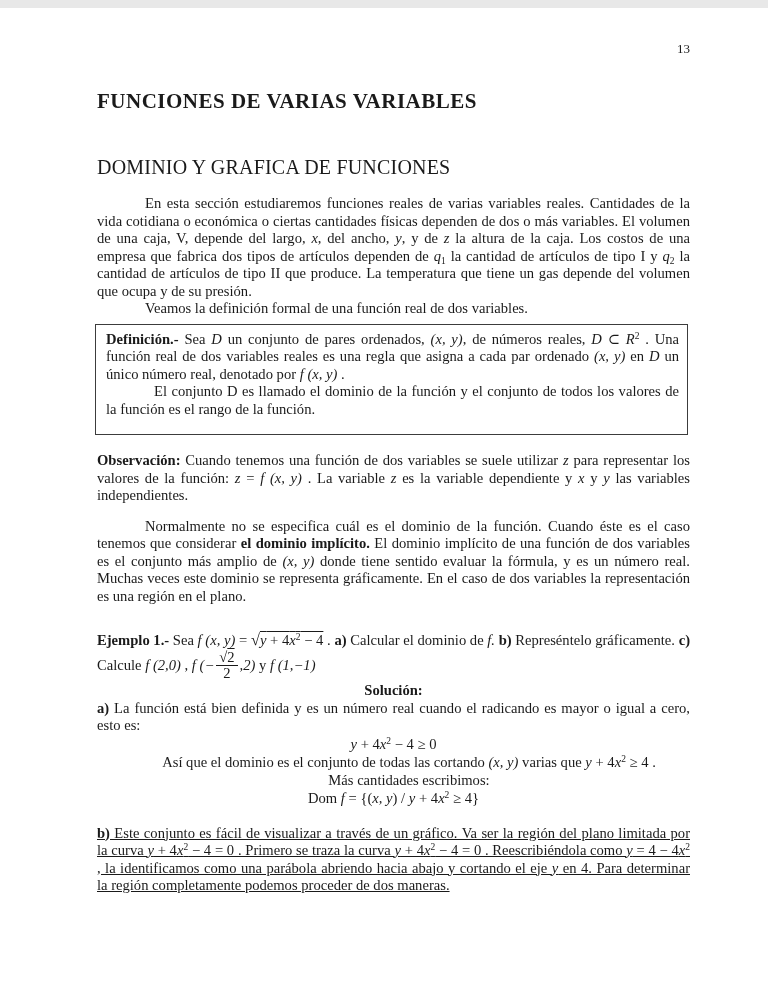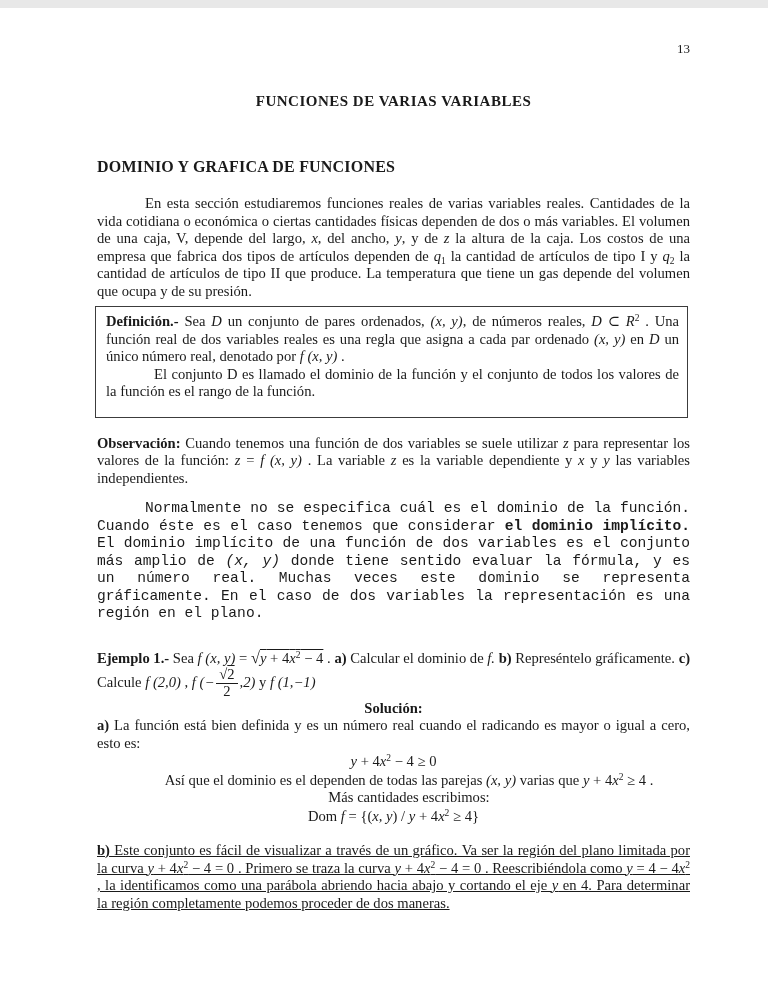--- a/index.html
+++ b/index.html
@@ -9,26 +9,26 @@
     font-family:"Liberation Serif","DejaVu Serif",serif;
     font-size:14.6px;line-height:17.5px;color:#1a1a1a;
     overflow:hidden;position:relative;
   }
   p{margin:0;text-align:center;}
   .just{text-align:justify;}
   .center{}
   .indent{text-indent:48px;}
   .ind31{text-indent:31px;}
   .page-number{text-align:right;font-size:13px;line-height:15px;}
-  .doc-title{margin:33px 0 0;text-align:center;font-size:15px;line-height:24px;font-weight:bold;letter-spacing:0.5px;}
-  .section-heading{margin:44px 0 0;font-size:16px;line-height:20px;font-weight:bold;letter-spacing:0.2px;}
+  .doc-title{margin:33px 0 0;font-size:21px;line-height:24px;font-weight:bold;letter-spacing:0.5px;}
+  .section-heading{margin:44px 0 0;font-size:20px;line-height:20px;font-weight:normal;letter-spacing:0.2px;}
   .intro{margin-top:18px;}
   .def-box{margin:6px 2px 0 -2px;border:1.5px solid #3c3c3c;padding:6px 8px 16px 10px;}
   .obs{margin-top:17px;}
-  .norm{margin-top:13px;font-family:Liberation Mono, monospace;}
+  .norm{margin-top:13px;}
   .example{margin-top:26px;}
   .solb{margin-top:17px;text-decoration:underline;}
   .eqline{margin:1px 0;}
   
   .i{font-style:italic;}
   .b{font-weight:bold;}
   .sup{font-size:9.5px;vertical-align:5px;line-height:0;}
   .sub{font-size:9.5px;vertical-align:-3px;line-height:0;}
   .ov{text-decoration:overline;}
   .rad{font-size:1.12em;}
@@ -42,39 +42,40 @@
 <div class="page">
 
   <div class="page-number">13</div>
 
   <h1 class="doc-title">FUNCIONES DE VARIAS VARIABLES</h1>
 
   <h2 class="section-heading">DOMINIO Y GRAFICA DE FUNCIONES</h2>
 
   <p class="intro just indent"><span>En esta sección estudiaremos funciones reales de varias variables reales. Cantidades de la vida cotidiana o económica o  ciertas cantidades físicas  dependen de  dos  o más variables. El volumen de una caja, V, depende del largo, </span><span class="i">x</span><span>, del ancho, </span><span class="i">y</span><span>, y de </span><span class="i">z</span><span> la altura de la caja. Los costos de una empresa que fabrica dos tipos de artículos dependen de </span><span class="i">q</span><span class="sub">1</span><span> la cantidad de artículos de tipo I y </span><span class="i">q</span><span class="sub">2</span><span> la cantidad de artículos de tipo II que produce. La temperatura que tiene un gas depende del volumen que ocupa y de su presión.</span></p>
 
+  <p class="just indent"><span>Veamos la definición formal de una función real de dos variables.</span></p>
 
   <div class="def-box">
     <p class="just"><span class="b">Definición.-</span><span> Sea </span><span class="i">D</span><span> un conjunto de pares ordenados, </span><span class="i">(x, y)</span><span>, de números reales, </span><span class="i">D</span><span> ⊂ </span><span class="i">R</span><span class="sup">2</span><span> . Una función real de dos variables reales es una regla que asigna a cada par  ordenado  </span><span class="i">(x, y)</span><span> en </span><span class="i">D</span><span> un único número real, denotado por </span><span class="i">f (x, y)</span><span> .</span></p>
     <p class="just indent"><span>El conjunto D es llamado el dominio de la función y el conjunto de todos los valores de la función es el rango de la función.</span></p>
   </div>
 
   <p class="obs just"><span class="b">Observación:</span><span> Cuando tenemos una función de dos variables se suele utilizar </span><span class="i">z</span><span> para representar los valores de la función:  </span><span class="i">z</span><span> = </span><span class="i">f (x, y)</span><span> .  La variable </span><span class="i">z</span><span> es la variable dependiente y </span><span class="i">x</span><span> y </span><span class="i">y</span><span> las variables independientes.</span></p>
 
   <p class="norm just indent"><span>Normalmente no se especifica cuál es el dominio de la función. Cuando éste es el caso tenemos que considerar </span><span class="b">el dominio implícito.</span><span>  El dominio implícito de una función de dos variables  es el conjunto más amplio de </span><span class="i">(x, y)</span><span> donde tiene sentido evaluar la fórmula, y es un número real.  Muchas veces este dominio se representa gráficamente. En el caso de dos variables la representación es una región  en el plano.</span></p>
 
   <p class="example just"><span class="b">Ejemplo  1.-</span><span>  Sea   </span><span class="i">f (x, y)</span><span> = </span><span class="rad">√</span><span class="ov"><span class="i">y</span><span> + 4</span><span class="i">x</span><span class="sup">2</span><span> − 4</span></span><span> .  </span><span class="b">a)</span><span> Calcular  el  dominio  de  </span><span class="i">f.</span><span>   </span><span class="b">b)</span><span> Represéntelo gráficamente. </span><span class="b">c)</span><span> Calcule  </span><span class="i">f (2,0)</span><span> ,  </span><span class="i">f (−</span><span class="frac"><span class="num"><span>√</span><span class="ov">2</span></span><span class="den">2</span></span><span class="i">,2)</span><span>  y   </span><span class="i">f (1,−1)</span></p>
 
   <p><span class="b">Solución:</span></p>
 
   <p class="just"><span class="b">a)</span><span> La  función está bien definida y es un número real cuando el radicando es mayor o igual a cero, esto es:</span></p>
 
   <p class="center eqline"><span class="i">y</span><span> + 4</span><span class="i">x</span><span class="sup">2</span><span> − 4 ≥ 0</span></p>
 
-  <p class="ind31"><span>Así que el dominio es el dependen de todas las parejas </span><span class="i">(x, y)</span><span> varias que  </span><span class="i">y</span><span> + 4</span><span class="i">x</span><span class="sup">2</span><span> ≥ 4 .</span></p>
+  <p class="ind31"><span>Así que el dominio es el conjunto de todas las cortando </span><span class="i">(x, y)</span><span> varias que  </span><span class="i">y</span><span> + 4</span><span class="i">x</span><span class="sup">2</span><span> ≥ 4 .</span></p>
 
   <p class="ind31"><span>Más cantidades escribimos:</span></p>
 
   <p class="center eqline"><span>Dom  </span><span class="i">f</span><span> = {(</span><span class="i">x, y</span><span>) / </span><span class="i">y</span><span> + 4</span><span class="i">x</span><span class="sup">2</span><span> ≥ 4}</span></p>
 
   <p class="solb just"><span class="b">b)</span><span> Este conjunto es fácil de visualizar a través de un gráfico. Va ser la región del plano limitada por la curva  </span><span class="i">y</span><span> + 4</span><span class="i">x</span><span class="sup">2</span><span> − 4 = 0 . Primero se traza la curva  </span><span class="i">y</span><span> + 4</span><span class="i">x</span><span class="sup">2</span><span> − 4 = 0 . Reescribiéndola como  </span><span class="i">y</span><span> = 4 − 4</span><span class="i">x</span><span class="sup">2</span><span> , la identificamos como una parábola abriendo hacia abajo y cortando el eje </span><span class="i">y</span><span> en 4.   Para determinar  la región completamente podemos proceder de dos maneras.</span></p>
 
 </div>
 
 </body></html>

